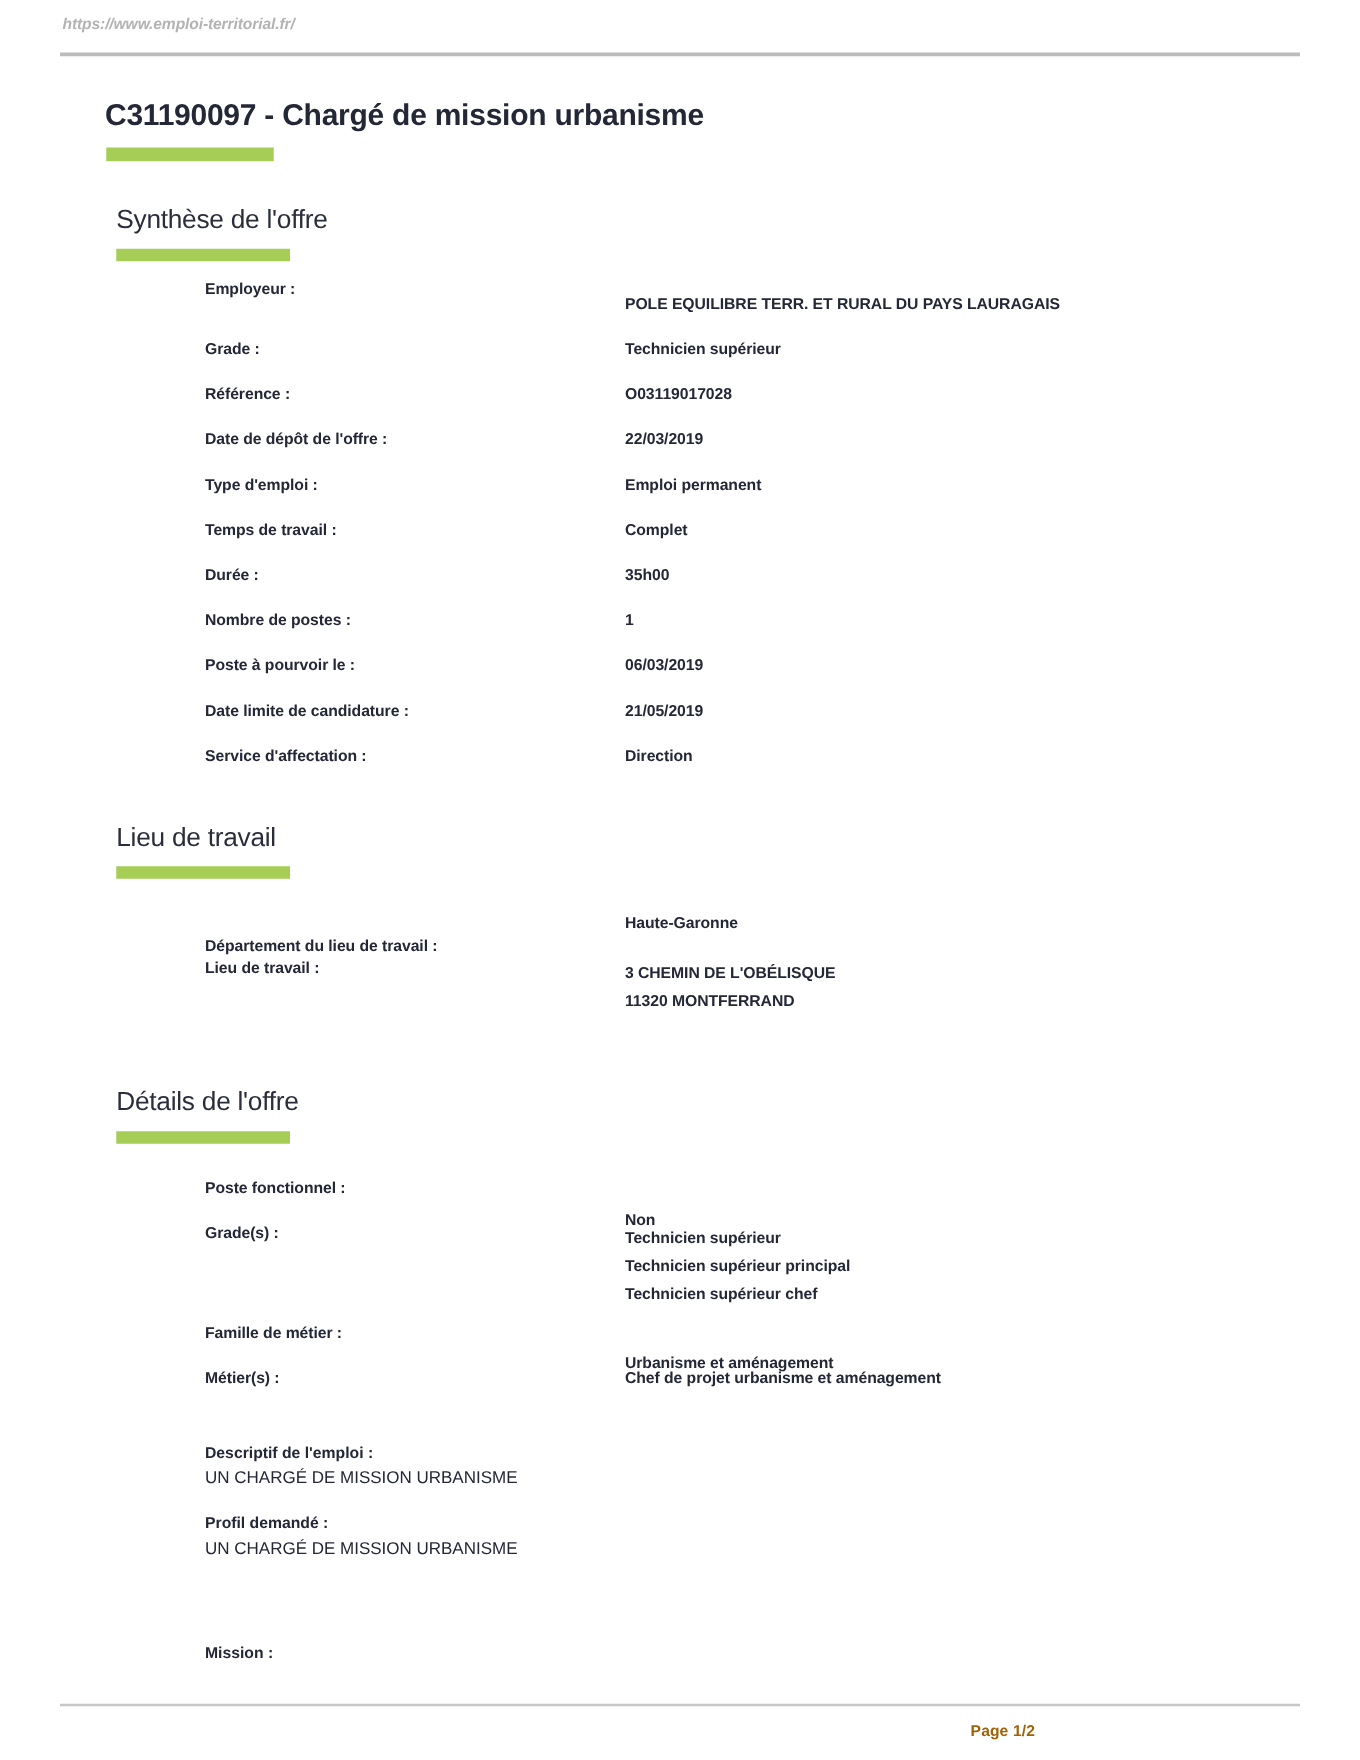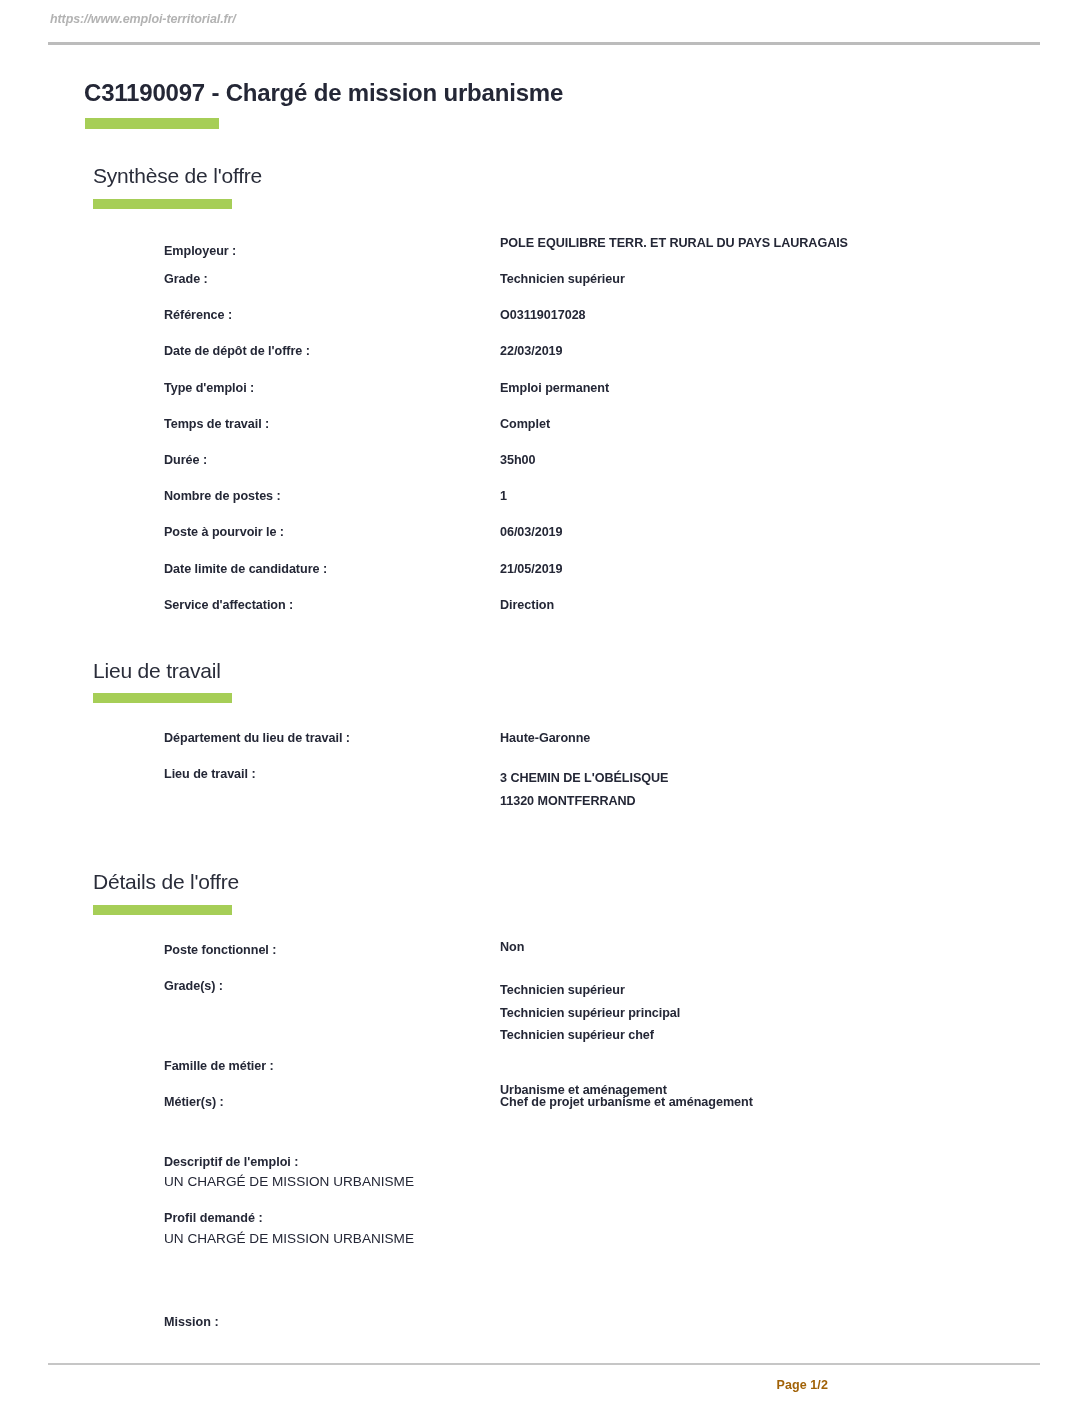--- a/index.html
+++ b/index.html
@@ -150,21 +150,21 @@
   <div class="header-url">https://www.emploi-territorial.fr/</div>
   <div class="header-rule"></div>
 
   <div class="doc-title">C31190097 - Chargé de mission urbanisme</div>
   <div class="title-bar"></div>
 
   <div class="section-title" style="left:93px; top:164px;">Synthèse de l'offre</div>
   <div class="section-bar" style="left:93px; top:199px; width:139px;"></div>
 
   <div class="row">
-    <div class="lbl" style="top:244px;">Employeur :</div>
+    <div class="lbl" style="top:224px;">Employeur :</div>
     <div class="val" style="top:236px;">POLE EQUILIBRE TERR. ET RURAL DU PAYS LAURAGAIS</div>
   </div>
   <div class="row">
     <div class="lbl" style="top:272px;text-align:right;">Grade :</div>
     <div class="val" style="top:272px;">Technicien supérieur</div>
   </div>
   <div class="row">
     <div class="lbl" style="top:308px;">Référence :</div>
     <div class="val" style="top:308px;">O03119017028</div>
   </div>
@@ -198,37 +198,37 @@
   </div>
   <div class="row">
     <div class="lbl" style="top:598px;">Service d'affectation :</div>
     <div class="val" style="top:598px;">Direction</div>
   </div>
 
   <div class="section-title" style="left:93px; top:659px;">Lieu de travail</div>
   <div class="section-bar" style="left:93px; top:693px; width:139px;"></div>
 
   <div class="row">
-    <div class="lbl" style="top:731px;">Département du lieu de travail :</div>
+    <div class="lbl" style="top:750px;">Département du lieu de travail :</div>
     <div class="val" style="top:731px;">Haute-Garonne</div>
   </div>
   <div class="row">
     <div class="lbl" style="top:767px;text-align:right;">Lieu de travail :</div>
     <div class="val" style="top:767px;">
       <span class="val-line">3 CHEMIN DE L'OBÉLISQUE</span>
       <span class="val-line">11320 MONTFERRAND</span>
     </div>
   </div>
 
   <div class="section-title" style="left:93px; top:870px;">Détails de l'offre</div>
   <div class="section-bar" style="left:93px; top:905px; width:139px;"></div>
 
   <div class="row">
     <div class="lbl" style="top:943px;">Poste fonctionnel :</div>
-    <div class="val" style="top:940px;">Non</div>
+    <div class="val" style="top:969px;">Non</div>
   </div>
   <div class="row">
     <div class="lbl" style="top:979px;">Grade(s) :</div>
     <div class="val" style="top:979px;">
       <span class="val-line">Technicien supérieur</span>
       <span class="val-line">Technicien supérieur principal</span>
       <span class="val-line">Technicien supérieur chef</span>
     </div>
   </div>
   <div class="row">

